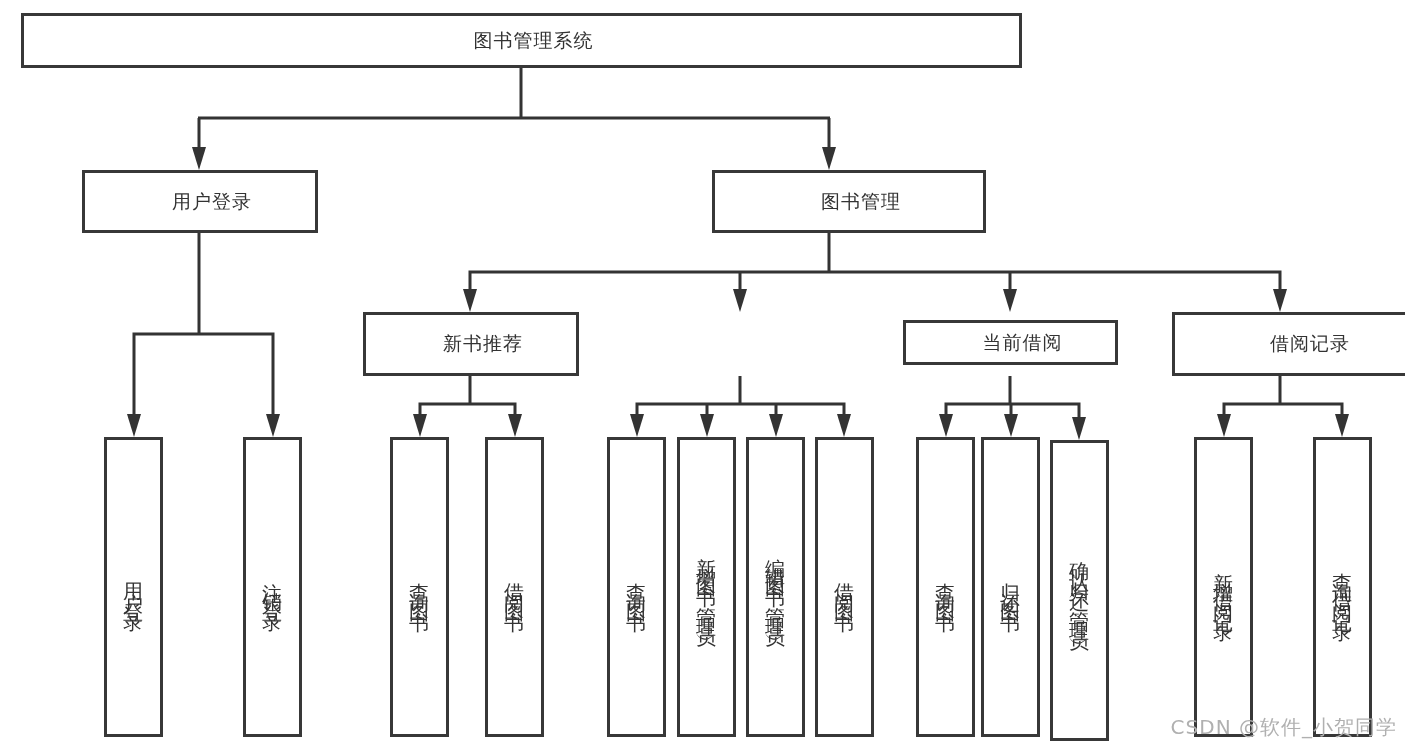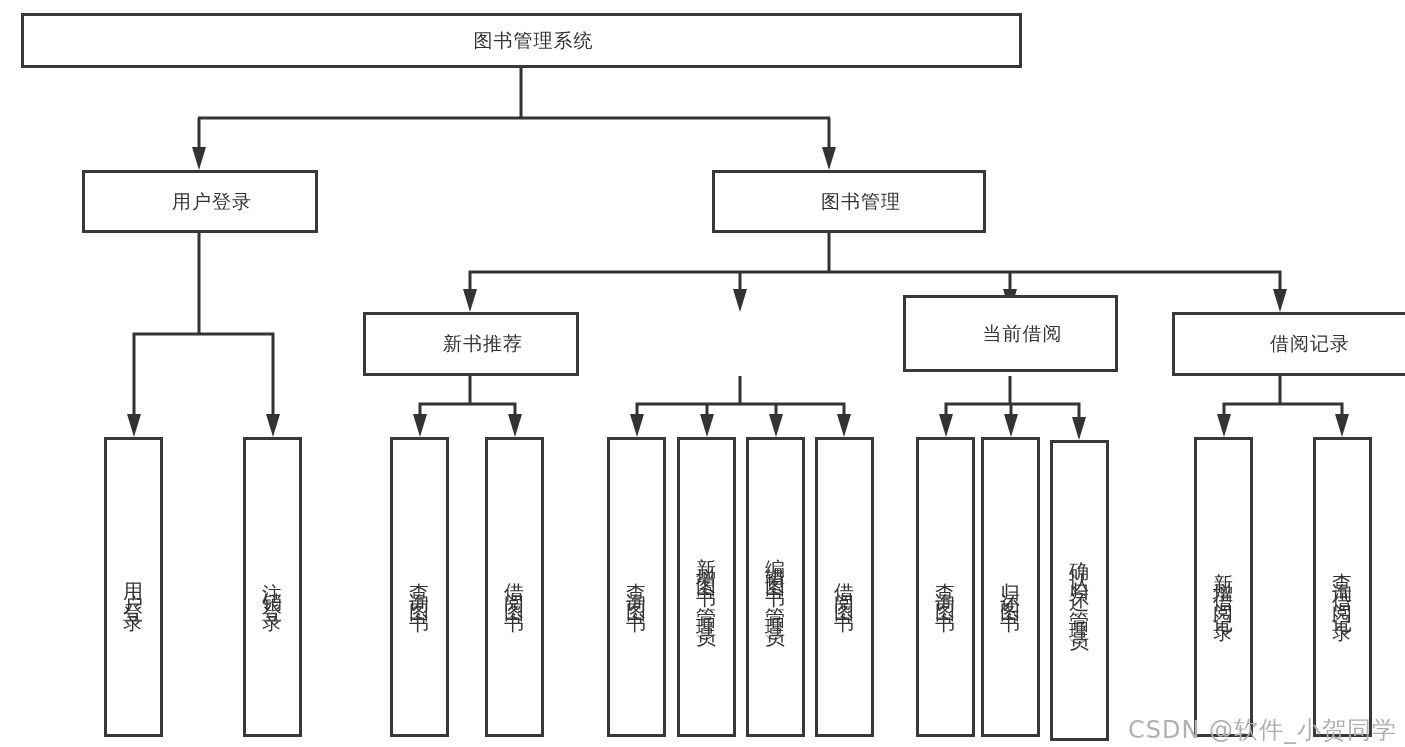--- a/index.html
+++ b/index.html
@@ -34,21 +34,21 @@
     writing-mode:vertical-rl;
     text-orientation:mixed;
     font-size:20px;
     letter-spacing:10px;
     line-height:1;
   }
   .watermark{
     position:absolute;
     right:8px;
     top:714px;
-    font-size:24px;
+    font-size:20px;
     color:#b0b0b0;
     letter-spacing:1px;
     white-space:nowrap;
   }
 </style>
 </head>
 <body>
 
 <div class="stage">
 
@@ -82,21 +82,21 @@
     <polygon class="ah" points="1217,414 1231,414 1224,437"></polygon>
     <polygon class="ah" points="1335,414 1349,414 1342,437"></polygon>
   </svg>
 
   <div class="node h-node" style="left:21px;top:13px;width:1001px;height:55px">图书管理系统</div>
 
   <div class="node h-node" style="left:82px;top:170px;width:236px;height:63px">用户登录</div>
   <div class="node h-node" style="left:712px;top:170px;width:274px;height:63px">图书管理</div>
 
   <div class="node h-node" style="left:363px;top:312px;width:216px;height:64px">新书推荐</div>
-  <div class="node h-node" style="left:903px;top:295px;width:215px;height:77px">当前借阅</div>
+  <div class="node h-node" style="left:903px;top:320px;width:215px;height:45px">当前借阅</div>
   <div class="node h-node" style="left:1172px;top:312px;width:252px;height:64px">借阅记录</div>
 
   <div class="node leaf" style="left:104px;top:437px;height:300px">用户登录</div>
   <div class="node leaf" style="left:243px;top:437px;height:300px">注销登录</div>
 
   <div class="node leaf" style="left:390px;top:437px;height:300px">查询图书</div>
   <div class="node leaf" style="left:485px;top:437px;height:300px">借阅图书</div>
 
   <div class="node leaf" style="left:607px;top:437px;height:300px">查询图书</div>
   <div class="node leaf" style="left:677px;top:437px;height:300px">新增图书（管理员）</div>

